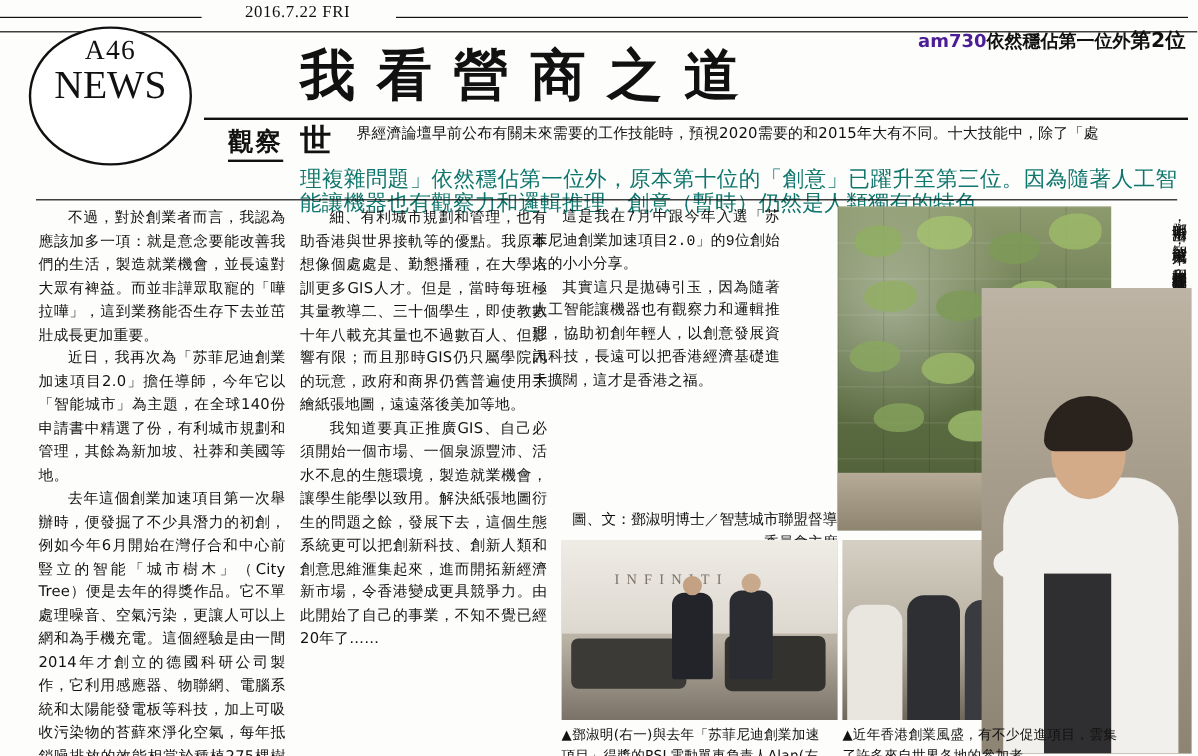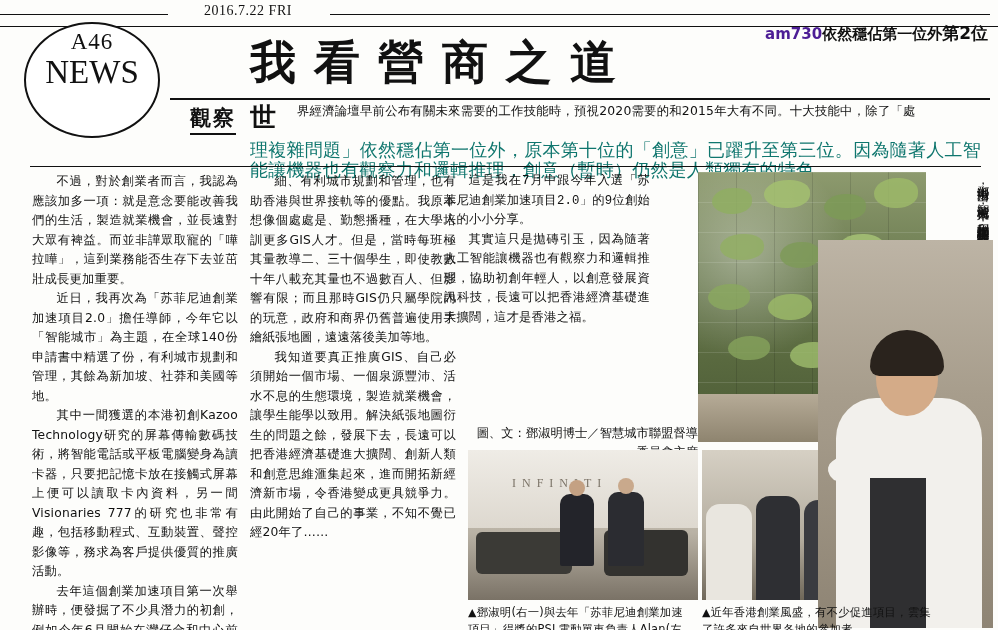--- a/index.html
+++ b/index.html
@@ -436,28 +436,27 @@
 
   <div class="lede-label">觀察</div>
   <div class="dropcap">世</div>
   <div class="lede">界經濟論壇早前公布有關未來需要的工作技能時，預視2020需要的和2015年大有不同。十大技能中，除了「處</div>
   <div class="lede-2">理複雜問題」依然穩佔第一位外，原本第十位的「創意」已躍升至第三位。因為隨著人工智能讓機器也有觀察力和邏輯推理，創意（暫時）仍然是人類獨有的特色。</div>
   <div class="lede-rule"></div>
 
   <div class="col col1">
     <p>不過，對於創業者而言，我認為應該加多一項：就是意念要能改善我們的生活，製造就業機會，並長遠對大眾有裨益。而並非譁眾取寵的「嘩拉嘩」，這到業務能否生存下去並茁壯成長更加重要。</p>
     <p>近日，我再次為「苏菲尼迪創業加速項目2.0」擔任導師，今年它以「智能城市」為主題，在全球140份申請書中精選了份，有利城市規劃和管理，其餘為新加坡、社莽和美國等地。</p>
-    <p>其中一間獲選的本港初創Kazoo Technology研究的屏幕傳輸數碼技術，將智能電話或平板電腦變身為讀卡器，只要把記憶卡放在接觸式屏幕上便可以讀取卡內資料，另一間Visionaries 777的研究也非常有趣，包括移動程式、互動裝置、聲控影像等，務求為客戶提供優質的推廣活動。</p>
     <p>去年這個創業加速項目第一次舉辦時，便發掘了不少具潛力的初創，例如今年6月開始在灣仔合和中心前豎立的智能「城市樹木」（City Tree）便是去年的得獎作品。它不單處理噪音、空氣污染，更讓人可以上網和為手機充電。這個經驗是由一間2014年才創立的德國科研公司製作，它利用感應器、物聯網、電腦系統和太陽能發電板等科技，加上可吸收污染物的苔蘚來淨化空氣，每年抵銷噪排放的效能相當於種植275棵樹木，有助解決空氣污染問題。</p>
 
   </div>
 
   <div class="col col2">
     <p>細、有利城市規劃和管理，也有助香港與世界接軌等的優點。我原本想像個處處是、勤懇播種，在大學培訓更多GIS人才。但是，當時每班極其量教導二、三十個學生，即使教數十年八載充其量也不過數百人、但影響有限；而且那時GIS仍只屬學院內的玩意，政府和商界仍舊普遍使用手繪紙張地圖，遠遠落後美加等地。</p>
-    <p>我知道要真正推廣GIS、自己必須開始一個市場、一個泉源豐沛、活水不息的生態環境，製造就業機會，讓學生能學以致用。解決紙張地圖衍生的問題之餘，發展下去，長遠可以把香港經濟基礎進大擴闊、創新人類和創意思維滙集起來，進而開拓新經濟新市場，令香港變成更具競爭力。由此開始了自己的事業，不知不覺已經20年了……</p>
+    <p>我知道要真正推廣GIS、自己必須開始一個市場、一個泉源豐沛、活水不息的生態環境，製造就業機會，讓學生能學以致用。解決紙張地圖衍生的問題之餘，發展下去，這個生態系統更可以把創新科技、創新人類和創意思維滙集起來，進而開拓新經濟新市場，令香港變成更具競爭力。由此開始了自己的事業，不知不覺已經20年了……</p>
   </div>
 
   <div class="col col3">
     <p>這是我在7月中跟今年入選「苏菲尼迪創業加速項目2.0」的9位創始人的小小分享。</p>
     <p>其實這只是拋磚引玉，因為隨著人工智能讓機器也有觀察力和邏輯推理，協助初創年輕人，以創意發展資訊科技，長遠可以把香港經濟基礎進大擴闊，這才是香港之福。</p>
   </div>
 
   <div class="sig">
     <span>圖、文：鄧淑明博士／智慧城市聯盟督導委員會主席</span>
   </div>

